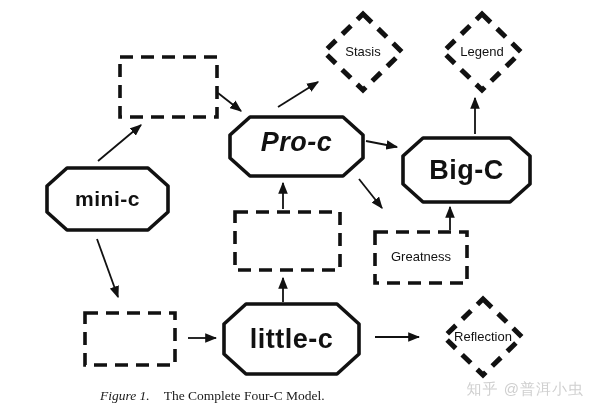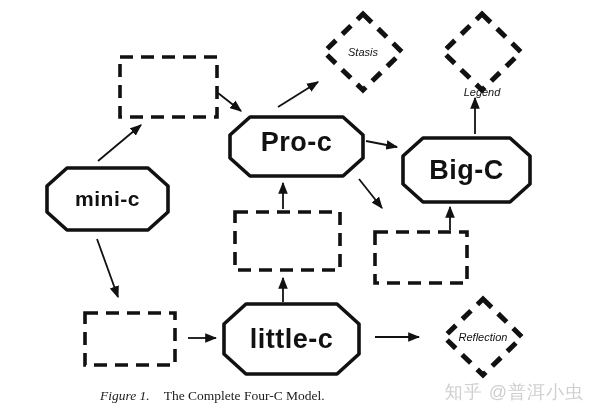--- a/index.html
+++ b/index.html
@@ -4,25 +4,25 @@
 <style>
   html,body{margin:0;padding:0;background:#fff;}
   #stage{
     position:relative;width:600px;height:417px;background:#fff;overflow:hidden;
     font-family:"Liberation Sans", sans-serif;color:#111;
   }
   #diagram-svg{position:absolute;left:0;top:0;}
   .lbl{position:absolute;display:flex;align-items:center;justify-content:center;
        text-align:center;color:#111;pointer-events:none;}
   .node-big{font-weight:bold;font-size:27px;letter-spacing:0.5px;}
-  .node-small{font-style:italic;font-size:11px;line-height:1.3;}
+  .node-small{font-size:13px;line-height:1.3;}
   .caption{position:absolute;left:100px;top:388px;width:380px;text-align:left;
            font-family:"Liberation Serif", serif;font-size:13.5px;color:#1a1a1a;}
   .caption .figlabel{font-style:italic;margin-right:14px;}
-  .watermark{position:absolute;right:16px;top:380px;font-size:18px;color:#cfcfcf;
+  .watermark{position:absolute;right:16px;top:380px;font-size:15px;color:#cfcfcf;
              letter-spacing:1px;}
 </style>
 </head>
 <body>
 
 <div id="stage">
 
   <svg id="diagram-svg" width="600" height="417" viewBox="0 0 600 417">
     <defs>
       <marker id="ah" markerUnits="userSpaceOnUse" markerWidth="12" markerHeight="10" viewBox="0 0 10 8" refX="9" refY="4" orient="auto">
@@ -52,27 +52,28 @@
     <line x1="359" y1="179" x2="382" y2="208" stroke="#111" stroke-width="1.8" marker-end="url(#ah)"></line>
     <line x1="450" y1="230" x2="450" y2="207" stroke="#111" stroke-width="1.8" marker-end="url(#ah)"></line>
     <line x1="97" y1="239" x2="118" y2="297" stroke="#111" stroke-width="1.8" marker-end="url(#ah)"></line>
     <line x1="188" y1="338" x2="216" y2="338" stroke="#111" stroke-width="1.8" marker-end="url(#ah)"></line>
     <line x1="283" y1="302" x2="283" y2="278" stroke="#111" stroke-width="1.8" marker-end="url(#ah)"></line>
     <line x1="283" y1="209" x2="283" y2="183" stroke="#111" stroke-width="1.8" marker-end="url(#ah)"></line>
     <line x1="375" y1="337" x2="419" y2="337" stroke="#111" stroke-width="1.8" marker-end="url(#ah)"></line>
   </svg>
 
   <div class="lbl node-big" style="left:47px;top:168px;width:121px;height:62px;font-size:21px;">mini-c</div>
-  <div class="lbl node-big" style="left:230px;top:117px;width:133px;height:50px;">Pro-c</div>
+  <div class="lbl node-big" style="left:230px;top:117px;width:133px;height:50px;font-style:italic;">Pro-c</div>
   <div class="lbl node-big" style="left:403px;top:138px;width:127px;height:64px;">Big-C</div>
   <div class="lbl node-big" style="left:224px;top:304px;width:135px;height:70px;">little-c</div>
 
+  <div class="lbl node-small" style="left:377px;top:234px;width:88px;height:47px;">Greatness</div>
 
   <div class="lbl node-small" style="left:323px;top:38px;width:80px;height:28px;">Stasis</div>
-  <div class="lbl node-small" style="left:442px;top:38px;width:80px;height:28px;margin-top:40px;">Legend</div>
+  <div class="lbl node-small" style="left:442px;top:38px;width:80px;height:28px;">Legend</div>
   <div class="lbl node-small" style="left:437px;top:323px;width:92px;height:28px;">Reflection</div>
 
   <div class="caption">
     <span class="figlabel">Figure 1.</span><span>The Complete Four-C Model.</span>
   </div>
 
   <div class="watermark">知乎 @普洱小虫</div>
 
 </div>
 

